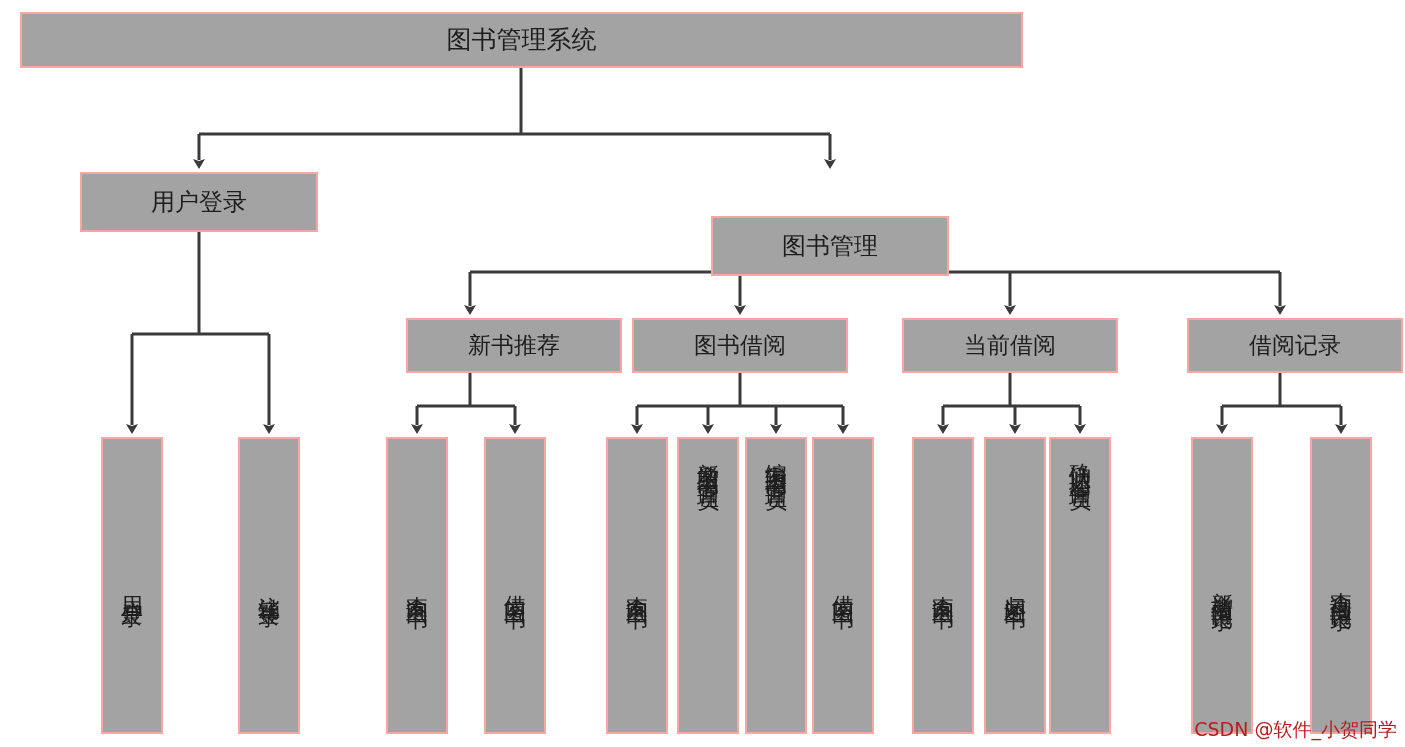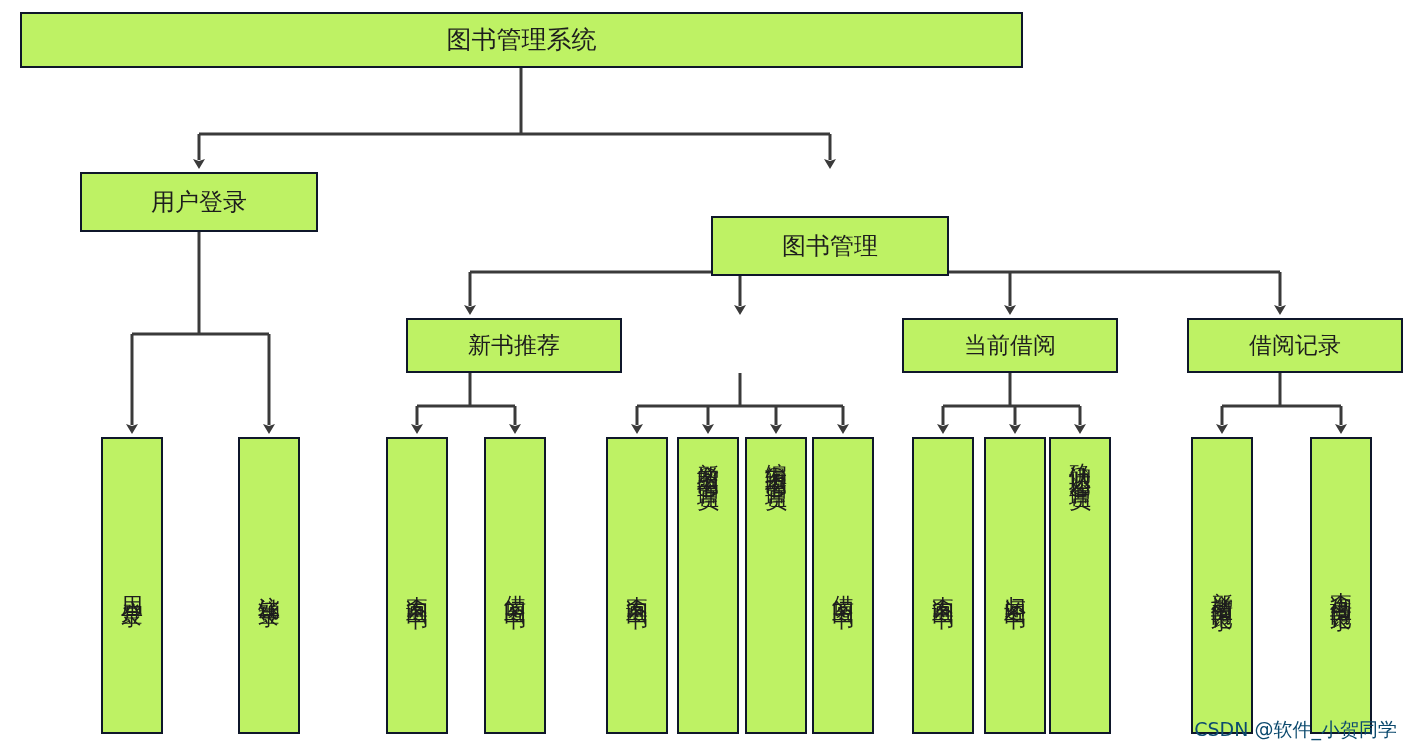--- a/index.html
+++ b/index.html
@@ -21,22 +21,22 @@
     position: absolute;
     left: 0;
     top: 0;
     width: 1405px;
     height: 747px;
     pointer-events: none;
   }
   .node {
     position: absolute;
     box-sizing: border-box;
-    border: 2px solid #0f172a;
-    background: #bef264;
+    border: 2px solid #fca5a5;
+    background: #a3a3a3;
     display: flex;
     align-items: center;
     justify-content: center;
     color: #1d1d1d;
     z-index: 2;
   }
   .node-label {
     display: block;
     text-align: center;
     line-height: 1.18;
@@ -61,21 +61,21 @@
     align-items: flex-start;
   }
   .node-leaf.align-top .node-label {
     margin-top: 6px;
   }
   #watermark {
     position: absolute;
     right: 8px;
     bottom: 4px;
     font-size: 19px;
-    color: #0c4a6e;
+    color: #b91c1c;
     white-space: nowrap;
     z-index: 5;
   }
 </style>
 </head>
 <body>
 
 <div id="diagram-canvas">
 
   <svg id="edge-layer" viewBox="0 0 1405 747" width="1405" height="747">
@@ -136,20 +136,23 @@
   <div class="node node-l1" style="left:80px; top:172px; width:238px; height:60px;">
     <span class="node-label">用户登录</span>
   </div>
   <div class="node node-l1" style="left:711px; top:172px; width:238px; height:60px;margin-top:44px;">
     <span class="node-label">图书管理</span>
   </div>
 
   <div class="node node-l2" style="left:362px; top:318px; width:216px; height:55px;margin-left:44px;">
     <span class="node-label">新书推荐</span>
   </div>
+  <div class="node node-l2" style="left:632px; top:318px; width:216px; height:55px;">
+    <span class="node-label">图书借阅</span>
+  </div>
   <div class="node node-l2" style="left:902px; top:318px; width:216px; height:55px;">
     <span class="node-label">当前借阅</span>
   </div>
   <div class="node node-l2" style="left:1172px; top:318px; width:216px; height:55px;margin-left:15px;">
     <span class="node-label">借阅记录</span>
   </div>
 
   <div class="node node-leaf" style="left:101px; top:437px; width:62px; height:297px;">
     <span class="node-label">用户登录</span>
   </div>

